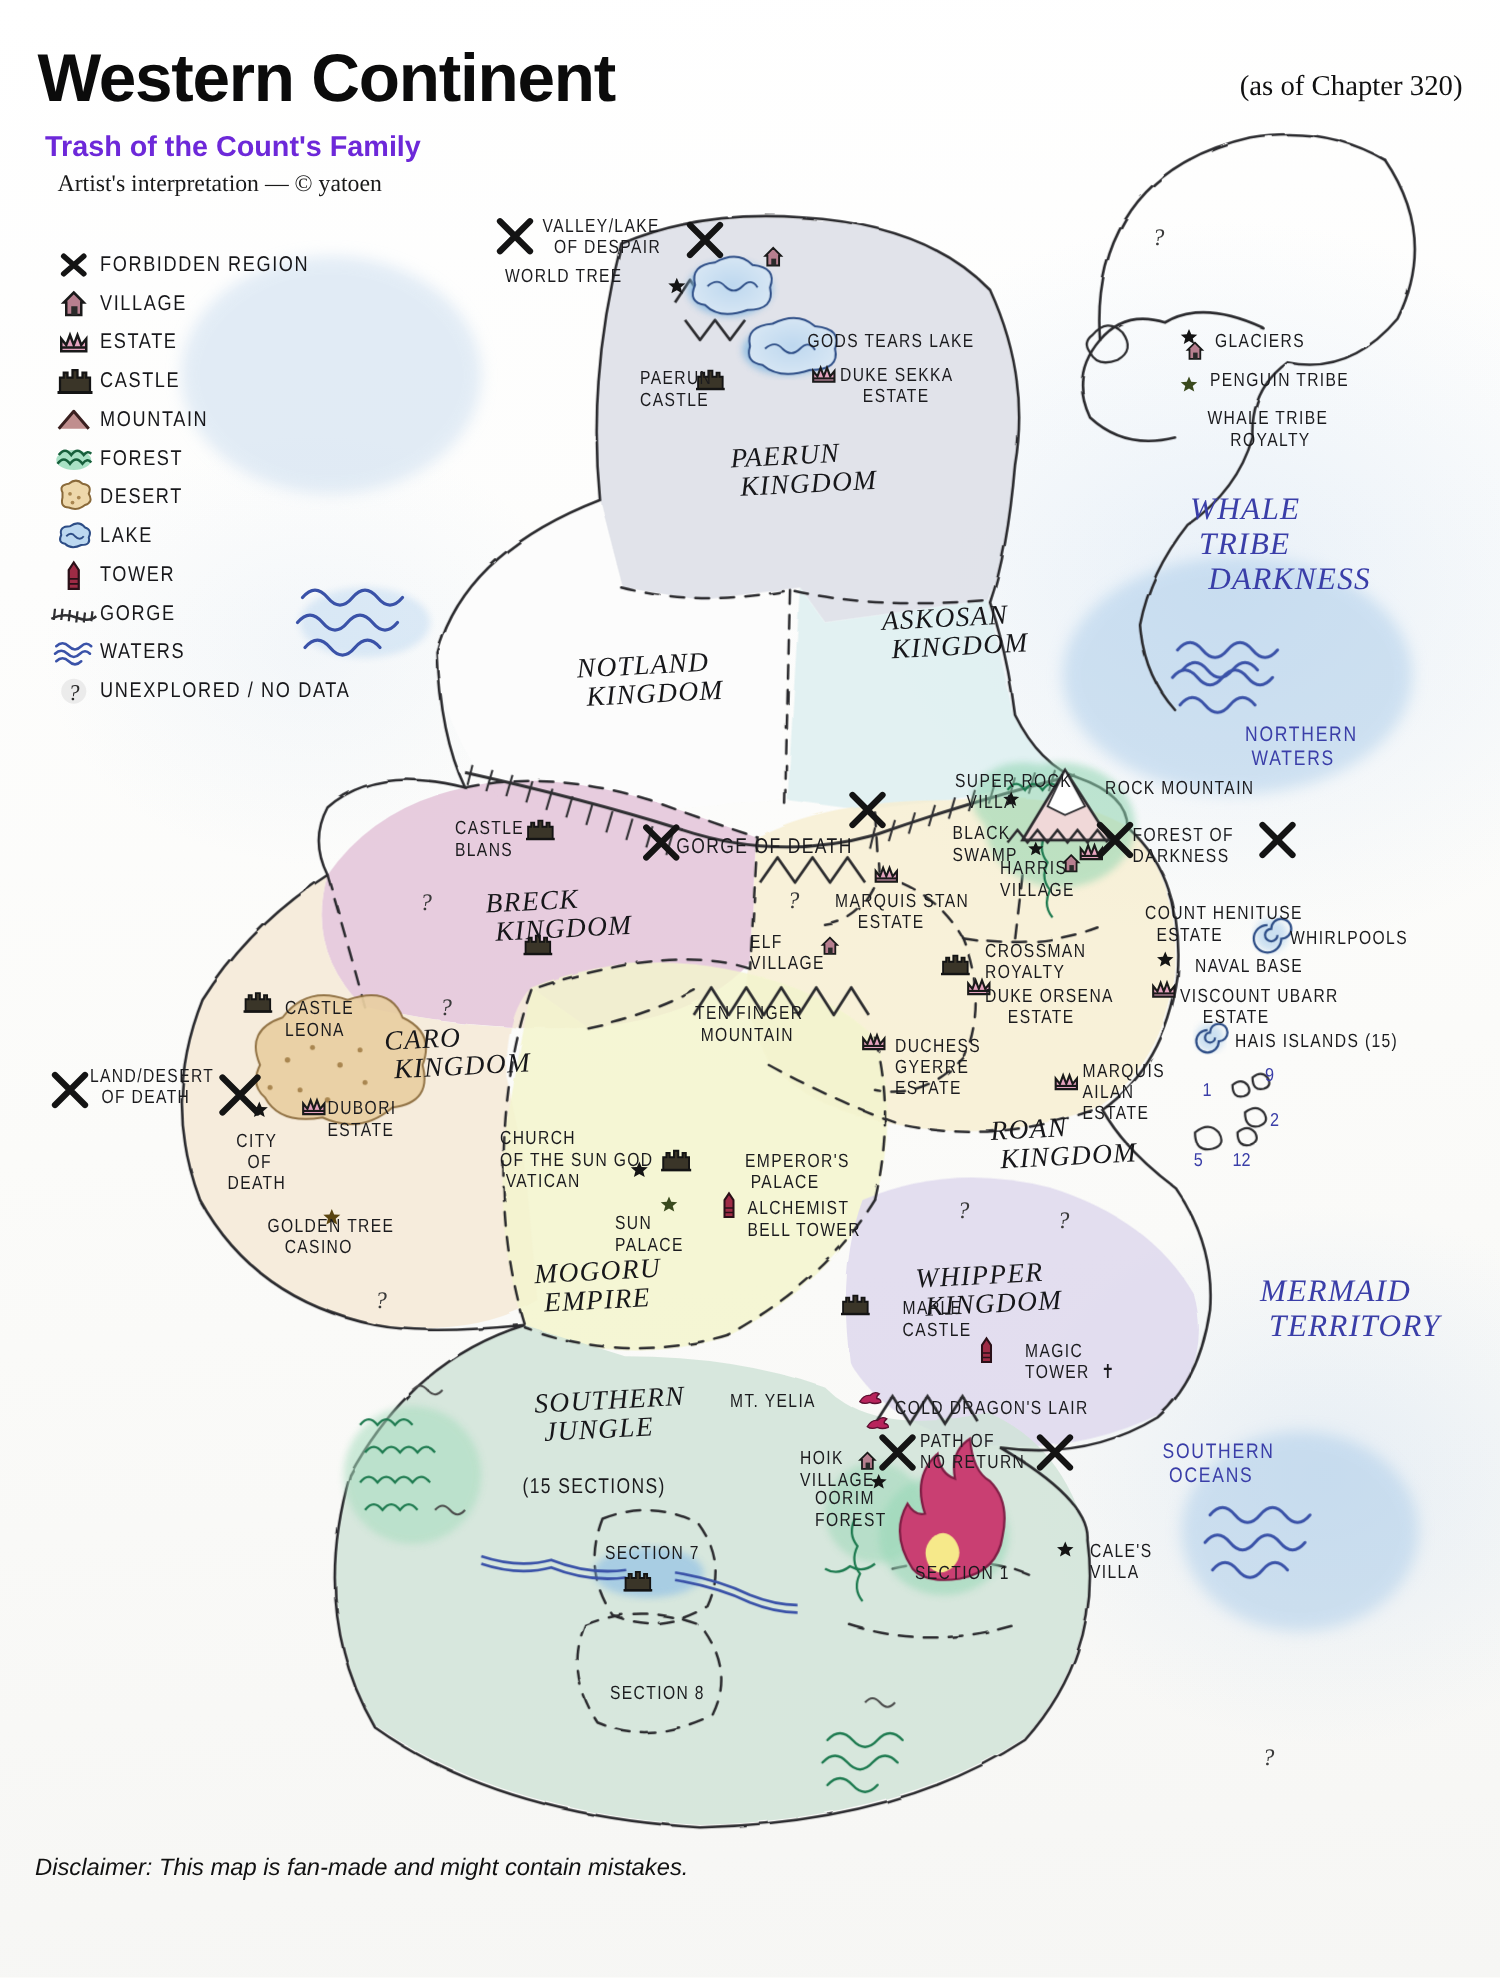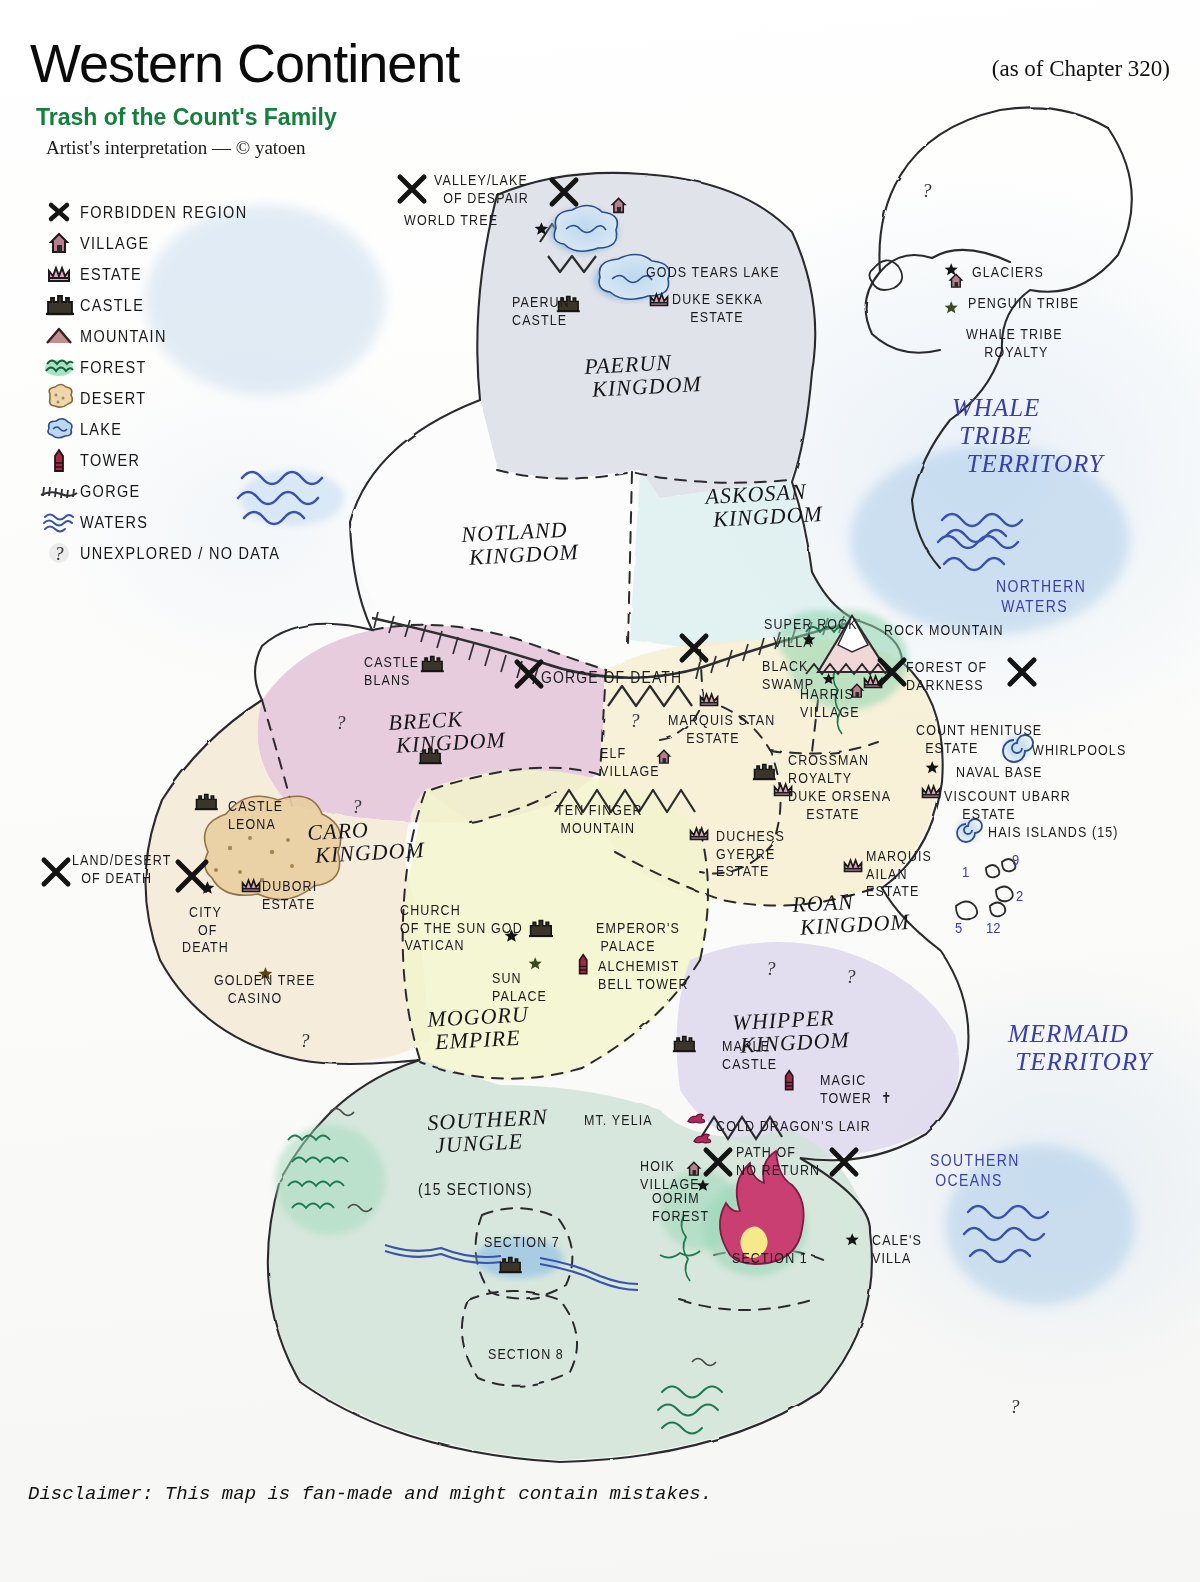--- a/index.html
+++ b/index.html
@@ -15,38 +15,38 @@
     position:absolute;inset:0;
     background:
       radial-gradient(ellipse 520px 420px at 980px 470px, rgba(186,212,240,.30), rgba(186,212,240,0) 70%),
       radial-gradient(ellipse 360px 300px at 1060px 1180px, rgba(176,206,238,.26), rgba(176,206,238,0) 72%),
       radial-gradient(ellipse 300px 240px at 250px 520px, rgba(196,216,238,.18), rgba(196,216,238,0) 72%),
       linear-gradient(175deg,#ffffff 0%,#fbfbf9 55%,#f6f6f4 100%);
   }
   
   #title{
     position:absolute;left:30px;top:36px;
-    font-size:54px;font-weight:normal;letter-spacing:-1px;color:#0b0b0b;
+    font-size:54px;font-weight:bold;letter-spacing:-1px;color:#0b0b0b;
     line-height:1;
   }
   #subtitle{
     position:absolute;left:36px;top:104px;
-    font-size:23px;font-weight:bold;color:#15803d;
+    font-size:23px;font-weight:bold;color:#6d28d9;
   }
   #credit{
     position:absolute;left:46px;top:137px;
     font-family:"Liberation Serif",serif;font-size:19px;color:#1a1a1a;
   }
   #chapter{
     position:absolute;right:30px;top:56px;
     font-family:Liberation Serif, serif;font-size:23px;color:#111;
   }
   #disclaimer{
     position:absolute;left:28px;top:1482px;
-    font-family:Liberation Mono, monospace;font-style:italic;font-size:19px;
+    font-family:Liberation Sans, sans-serif;font-style:italic;font-size:19px;
     line-height:1.35;color:#111;
   }
   
   #legend{position:absolute;left:38px;top:196px;width:290px;}
   .leg-row{display:flex;align-items:center;height:31px;}
   .leg-ico{width:42px;display:flex;justify-content:center;align-items:center;flex:0 0 42px;}
   .leg-txt{
     font-family:"Liberation Sans",sans-serif;
     font-size:14.5px;letter-spacing:1.3px;color:#17171a;
     transform:scaleY(1.18);transform-origin:left center;font-weight:500;
@@ -690,21 +690,21 @@
 CASTLE</div>
 <div class="ml" style="left:672px;top:291px;">DUKE SEKKA
     ESTATE</div>
 
 <div class="ml" style="left:972px;top:264px;">GLACIERS</div>
 <div class="ml" style="left:968px;top:295px;">PENGUIN TRIBE</div>
 <div class="ml" style="left:966px;top:326px;">WHALE TRIBE
     ROYALTY</div>
 <div class="sea bigsea" style="left:952px;top:394px;">WHALE
  TRIBE
-  TERRITORY</div>
+  DARKNESS</div>
 <div class="sea hand" style="left:996px;top:578px;">NORTHERN
  WATERS</div>
 
 <div class="ml" style="left:364px;top:654px;">CASTLE
 BLANS</div>
 <div class="ml" style="left:541px;top:668px;font-size:14px;">GORGE OF DEATH</div>
 <div class="ml" style="left:764px;top:616px;">SUPER ROCK
   VILLA</div>
 <div class="ml" style="left:884px;top:622px;">ROCK MOUNTAIN</div>
 <div class="ml" style="left:762px;top:658px;">BLACK

